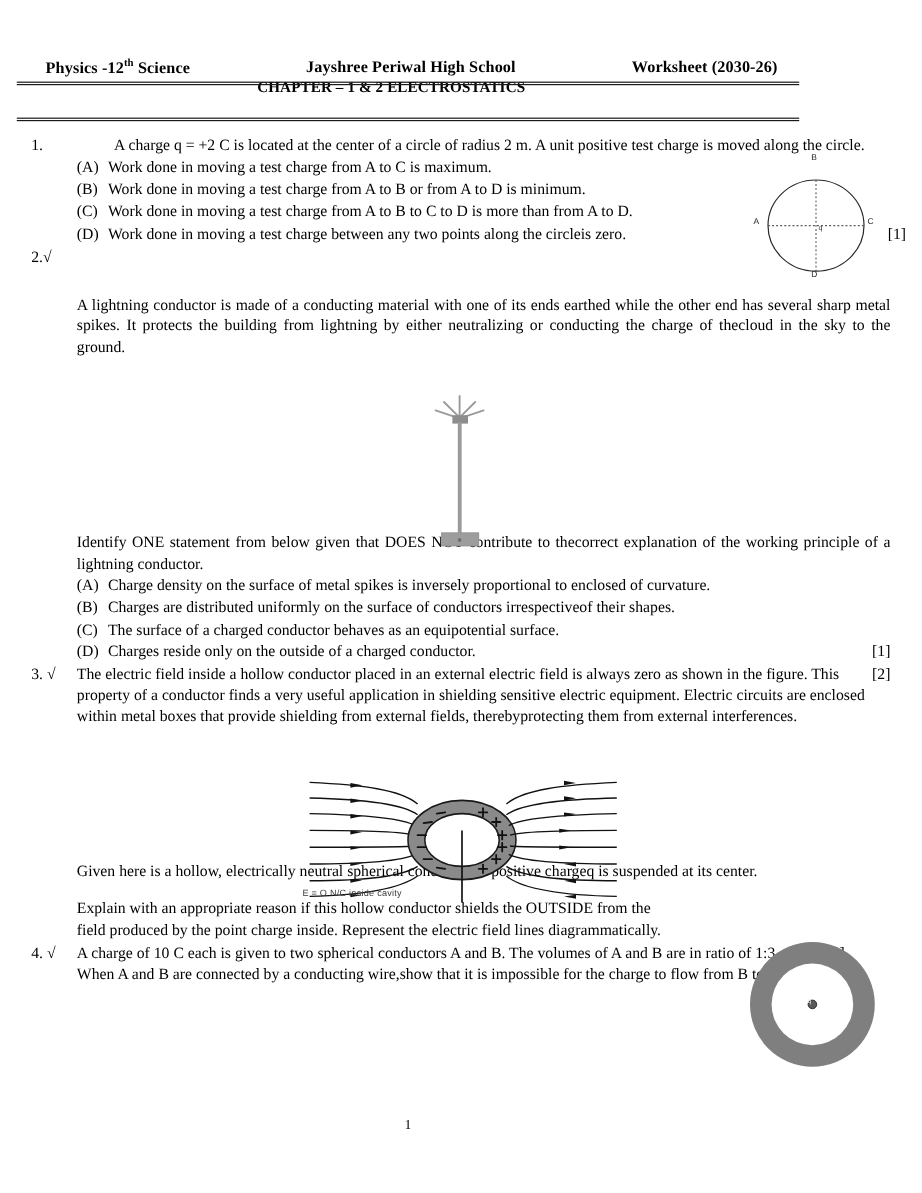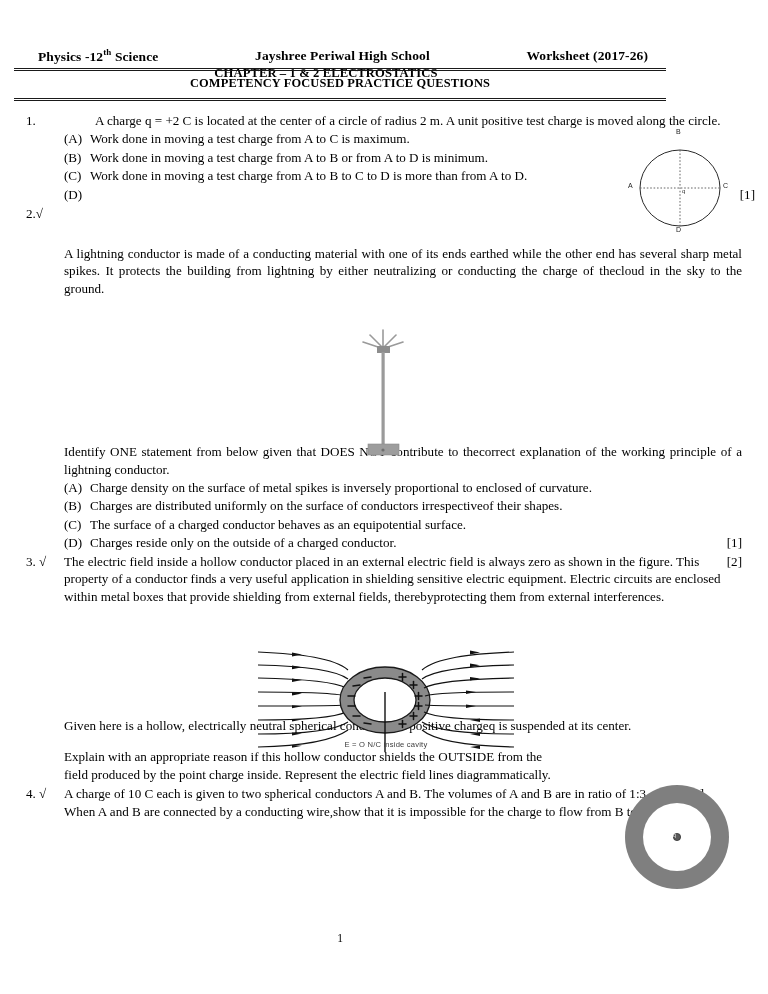--- a/index.html
+++ b/index.html
@@ -132,21 +132,21 @@
     left: 252px;
     top: 648px;
     width: 268px;
     height: 104px;
   }
   .cavity-caption {
     position: absolute;
     left: 252px;
     top: 740px;
     width: 268px;
-    text-align: center;
+    text-align: left;
     font-family: "Liberation Sans", "DejaVu Sans", sans-serif;
     font-size: 7.6px;
     color: #3b3b3b;
     letter-spacing: 0.2px;
   }
   .fig-shell {
     position: absolute;
     left: 613px;
     top: 782px;
     width: 128px;
@@ -165,27 +165,26 @@
 </style>
 </head>
 <body>
 
 <div class="page">
 
   <div class="header">
     <div class="header-row">
       <div class="header-left"><span>Physics -12</span><sup class="th">th</sup><span> Science</span></div>
       <div class="header-center">Jayshree Periwal High School</div>
-      <div class="header-right">Worksheet (2017-26)</div>
+      <div class="header-right">Worksheet (2030-26)</div>
     </div>
     <div class="header-sub">CHAPTER – 1 &amp; 2 ELECTROSTATICS</div>
   </div>
 
   <div class="rule-double rule-1"></div>
-  <div class="competency">COMPETENCY FOCUSED PRACTICE QUESTIONS</div>
   <div class="rule-double rule-2"></div>
 
   <div class="content">
 
     <div class="qrow">
       <div class="qnum">1.</div>
       <div class="qbody">
         <p class="para" style="width:660px;margin-left:31px;">A charge q = +2 C is located at the center of a circle of radius 2 m. A unit positive test charge is moved along the circle.</p>
 
         <div class="opt">
@@ -197,20 +196,21 @@
           <div class="opt-text">Work done in moving a test charge from A to B or from A to D is minimum.</div>
         </div>
         <div class="opt">
           <div class="opt-label">(C)</div>
           <div class="opt-text" style="width:520px;">Work done in moving a test charge from A to B to C to D is more than from A to D.</div>
         </div>
         <div class="opt">
           <div class="opt-label">(D)</div>
           <div class="opt-text">
             <span class="marks">[1]</span>
+            <span>Work done in moving a test charge between any two points along the circleis zero.</span>
           </div>
         </div>
       </div>
     </div>
 
     <div class="qrow" style="margin-top:2px;">
       <div class="qnum">2.√</div>
       <div class="qbody">
         <p class="para justify" style="text-align:justify;text-align-last:left;margin-top:40px;">A lightning conductor is made of a conducting material with one of its ends earthed while the other end has several sharp metal spikes. It protects the building from lightning by either neutralizing or conducting the charge of thecloud in the sky to the ground.</p>
 

